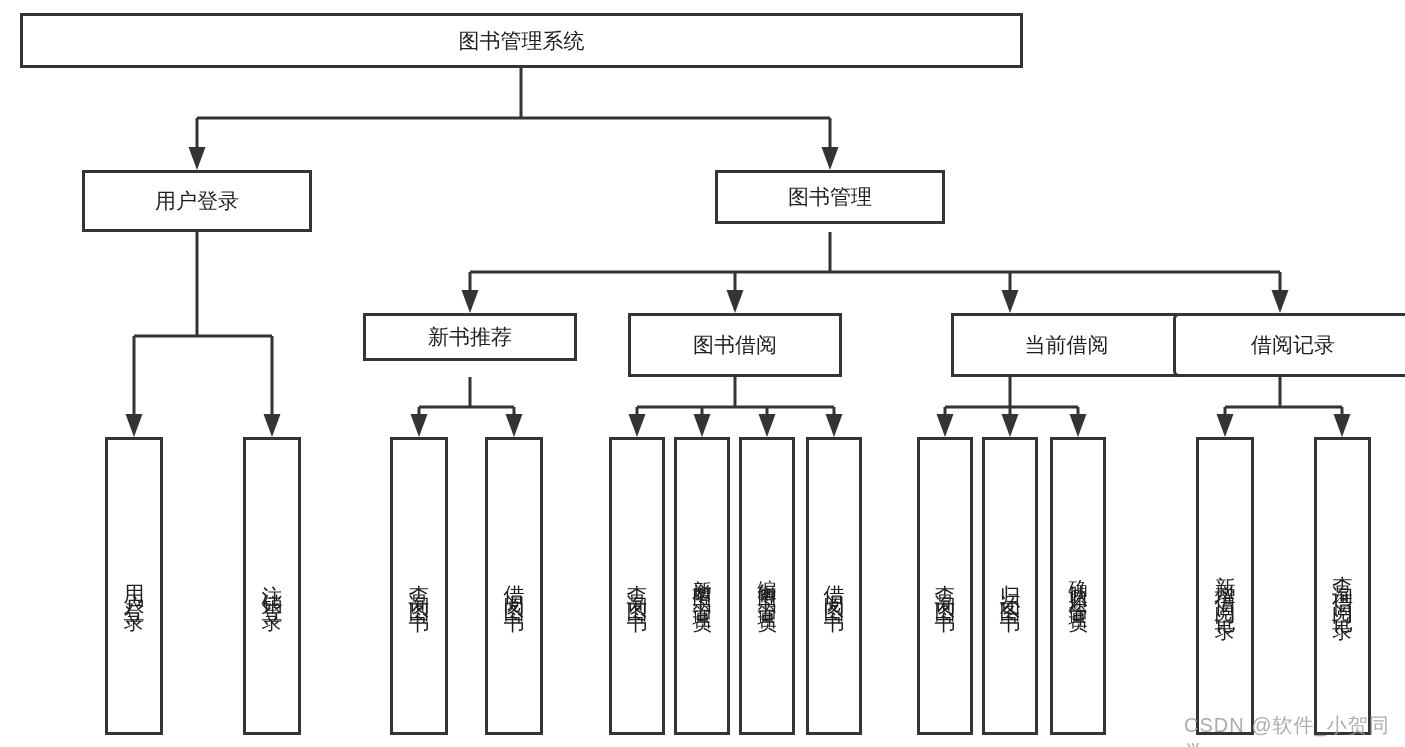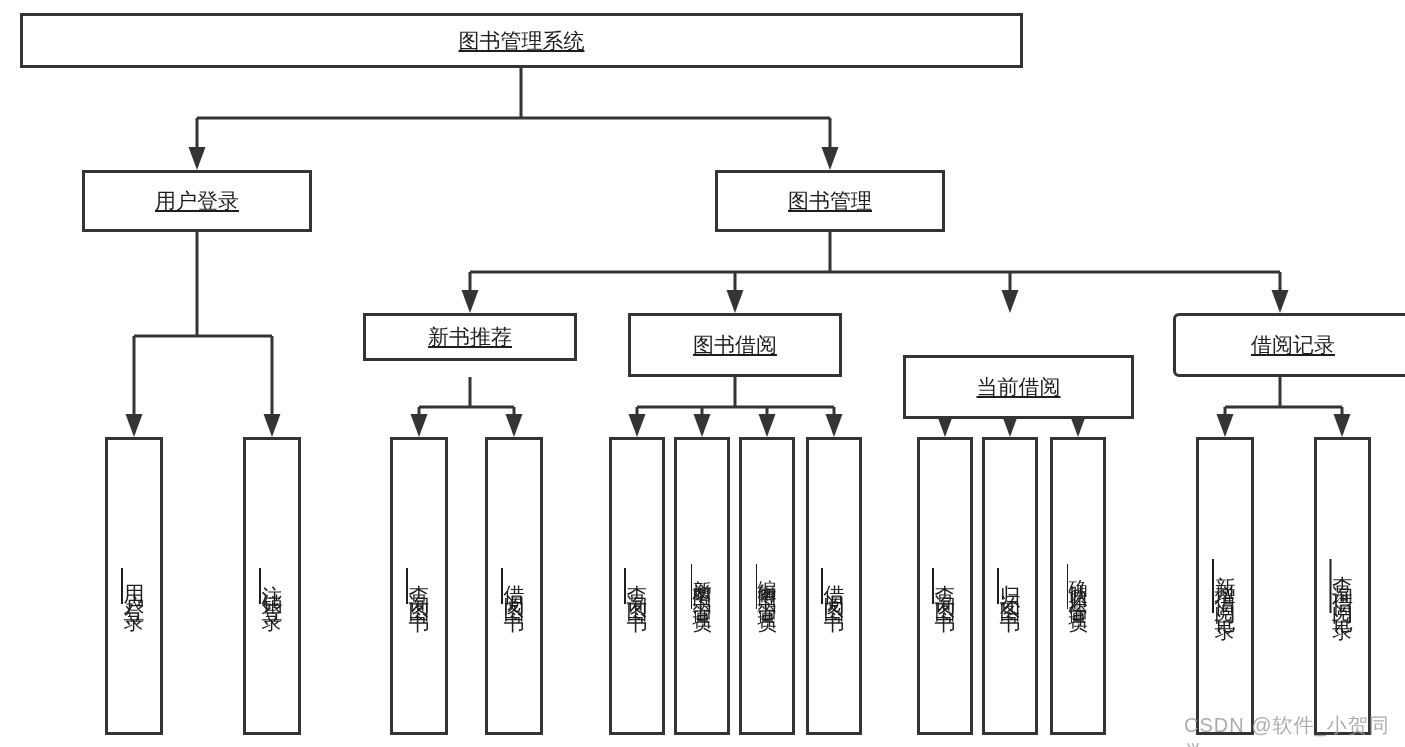--- a/index.html
+++ b/index.html
@@ -6,21 +6,20 @@
   .canvas {
     position:relative; width:1405px; height:747px; background:#ffffff;
     font-family:"Liberation Sans","DejaVu Sans",sans-serif; overflow:hidden;
   }
   svg.wires { position:absolute; left:0; top:0; z-index:1; }
   .node {
     position:absolute; box-sizing:border-box; background:#ffffff;
     border:3px solid #343434; color:#1e1e1e; z-index:2;
     display:flex; align-items:center; justify-content:center;
     white-space:nowrap;
-    text-decoration:underline;
   }
   .h { font-size:21px; }
   .v {
     writing-mode:vertical-rl; text-orientation:mixed;
     font-size:21px; letter-spacing:9px; white-space:normal;
   }
   .v.long { font-size:19px; letter-spacing:5px; }
   .watermark {
     position:absolute; left:1184px; top:712px; z-index:3;
     font-size:20px; color:rgba(158,158,158,0.85); letter-spacing:1px;
@@ -86,25 +85,25 @@
       <polygon points="1001.5,414 1018.5,414 1010,437"></polygon>
       <polygon points="1069.5,414 1086.5,414 1078,437"></polygon>
       <polygon points="1216.5,414 1233.5,414 1225,437"></polygon>
       <polygon points="1333.5,414 1350.5,414 1342,437"></polygon>
     </g>
   </svg>
 
   <div class="node h" style="left:20px; top:13px; width:1003px; height:55px;">图书管理系统</div>
 
   <div class="node h" style="left:82px; top:170px; width:230px; height:62px;">用户登录</div>
-  <div class="node h" style="left:715px; top:170px; width:230px; height:62px;">图书管理</div>
+  <div class="node h" style="left:715px; top:170px; width:230px; height:54px;">图书管理</div>
 
   <div class="node h" style="left:363px; top:313px; width:214px; height:48px;">新书推荐</div>
   <div class="node h" style="left:628px; top:313px; width:214px; height:64px;text-align:right;">图书借阅</div>
-  <div class="node h" style="left:903px; top:313px; width:231px; height:64px;margin-top:42px;">当前借阅</div>
+  <div class="node h" style="left:951px; top:313px; width:231px; height:64px;">当前借阅</div>
   <div class="node h" style="left:1173px; top:313px; width:240px; height:64px;border-radius:6px;">借阅记录</div>
 
   <div class="node v" style="left:105px; top:437px; width:58px; height:298px;">用户登录</div>
   <div class="node v" style="left:243px; top:437px; width:58px; height:298px;">注销登录</div>
 
   <div class="node v" style="left:390px; top:437px; width:58px; height:298px;">查询图书</div>
   <div class="node v" style="left:485px; top:437px; width:58px; height:298px;">借阅图书</div>
 
   <div class="node v" style="left:609px; top:437px; width:56px; height:298px;">查询图书</div>
   <div class="node v long" style="left:674px; top:437px; width:56px; height:298px;">新增图书（管理员）</div>

